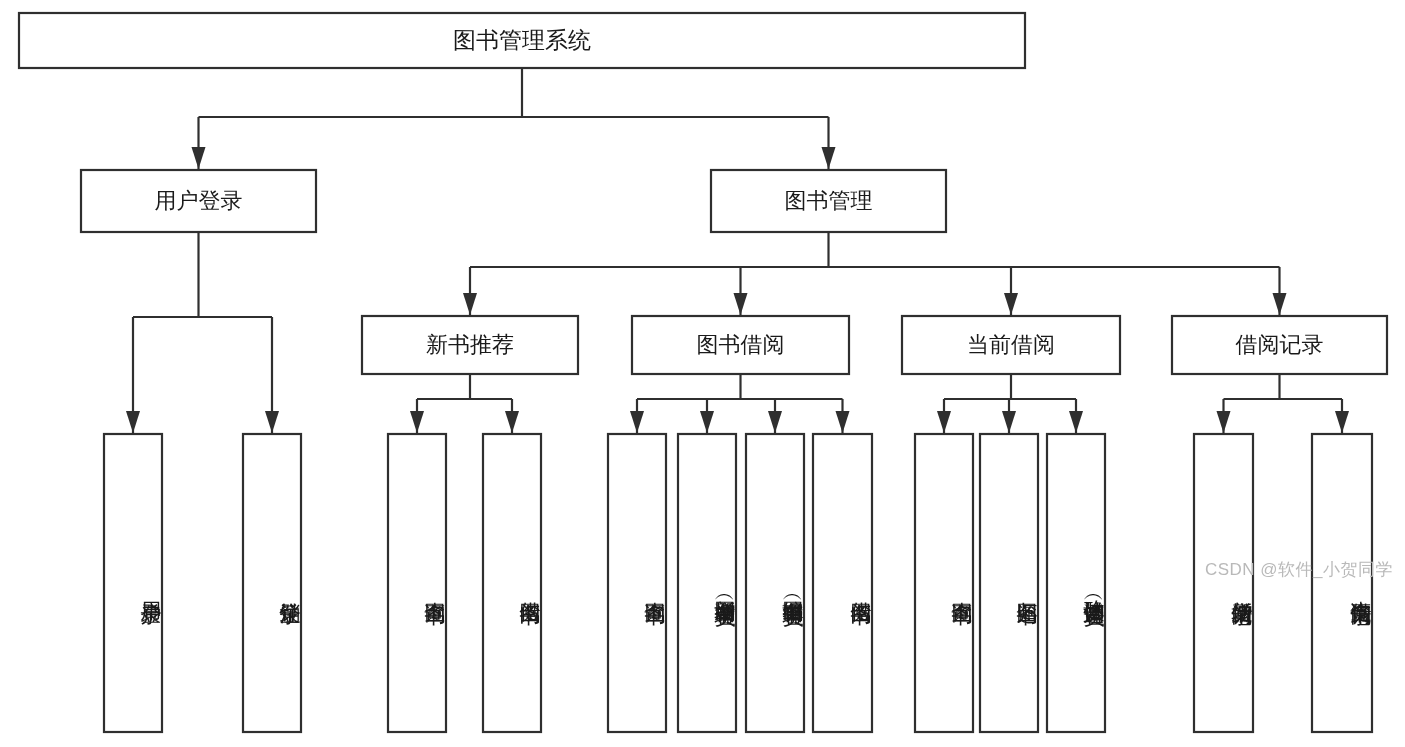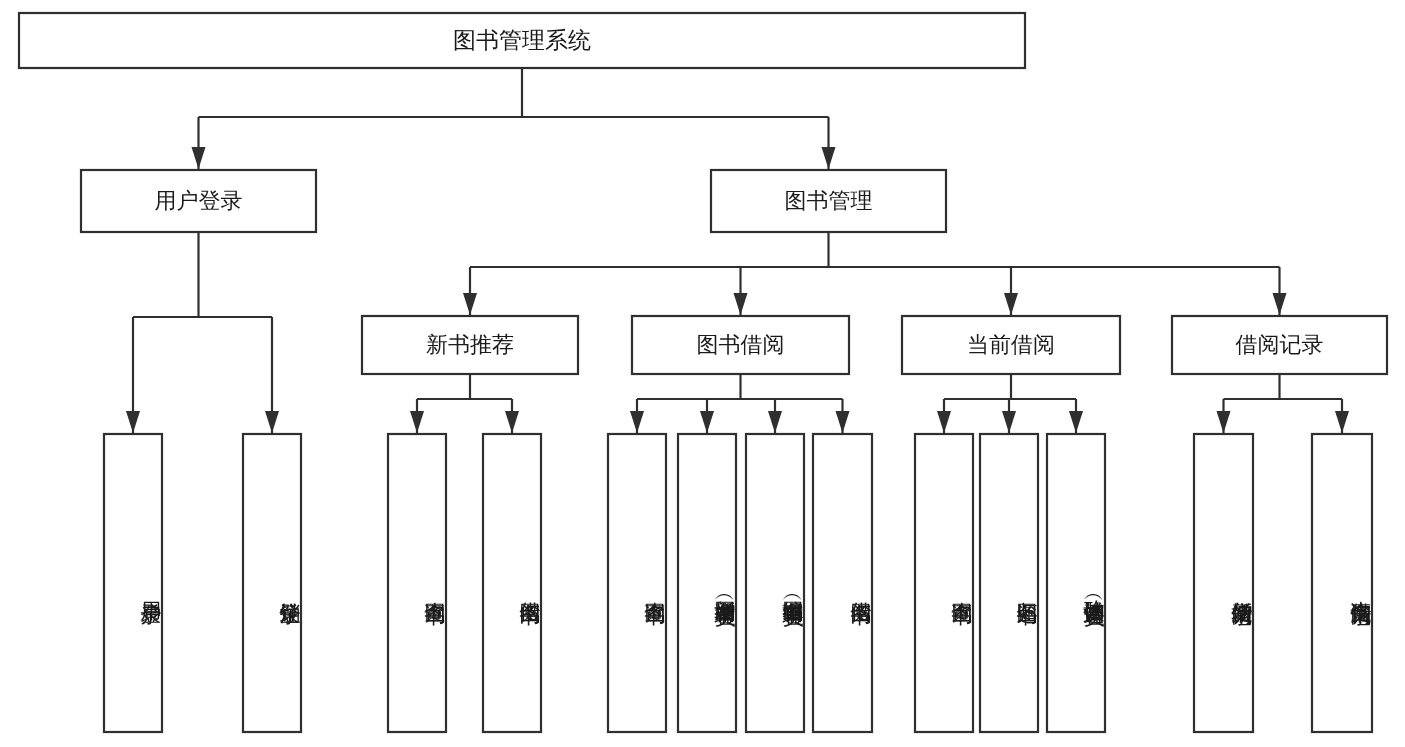--- a/index.html
+++ b/index.html
@@ -183,13 +183,14 @@
       <div class="vert-label" style="left: 678px; top: 448px; width: 58px; height: 278px;">新增图书（管理员）</div>
       <div class="vert-label" style="left: 746px; top: 448px; width: 58px; height: 278px;">编辑图书（管理员）</div>
       <div class="vert-label" style="left: 813px; top: 448px; width: 59px; height: 278px;">借阅图书</div>
       <div class="vert-label" style="left: 915px; top: 448px; width: 58px; height: 278px;">查询图书</div>
       <div class="vert-label" style="left: 980px; top: 448px; width: 58px; height: 278px;">归还图书</div>
       <div class="vert-label" style="left: 1047px; top: 448px; width: 58px; height: 278px;">确认归还（管理员）</div>
       <div class="vert-label" style="left: 1194px; top: 448px; width: 59px; height: 278px;">新增借阅记录</div>
       <div class="vert-label" style="left: 1312px; top: 448px; width: 60px; height: 278px;">查询借阅记录</div>
     </div>
 
+  <div class="watermark">CSDN @软件_小贺同学</div>
 </div>
 
 </body></html>

